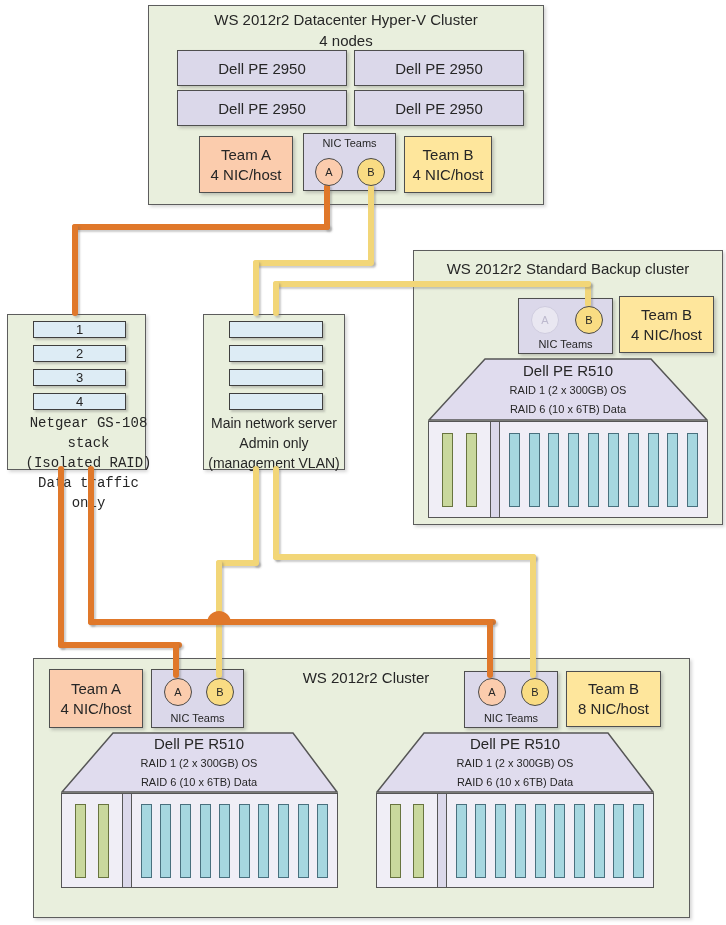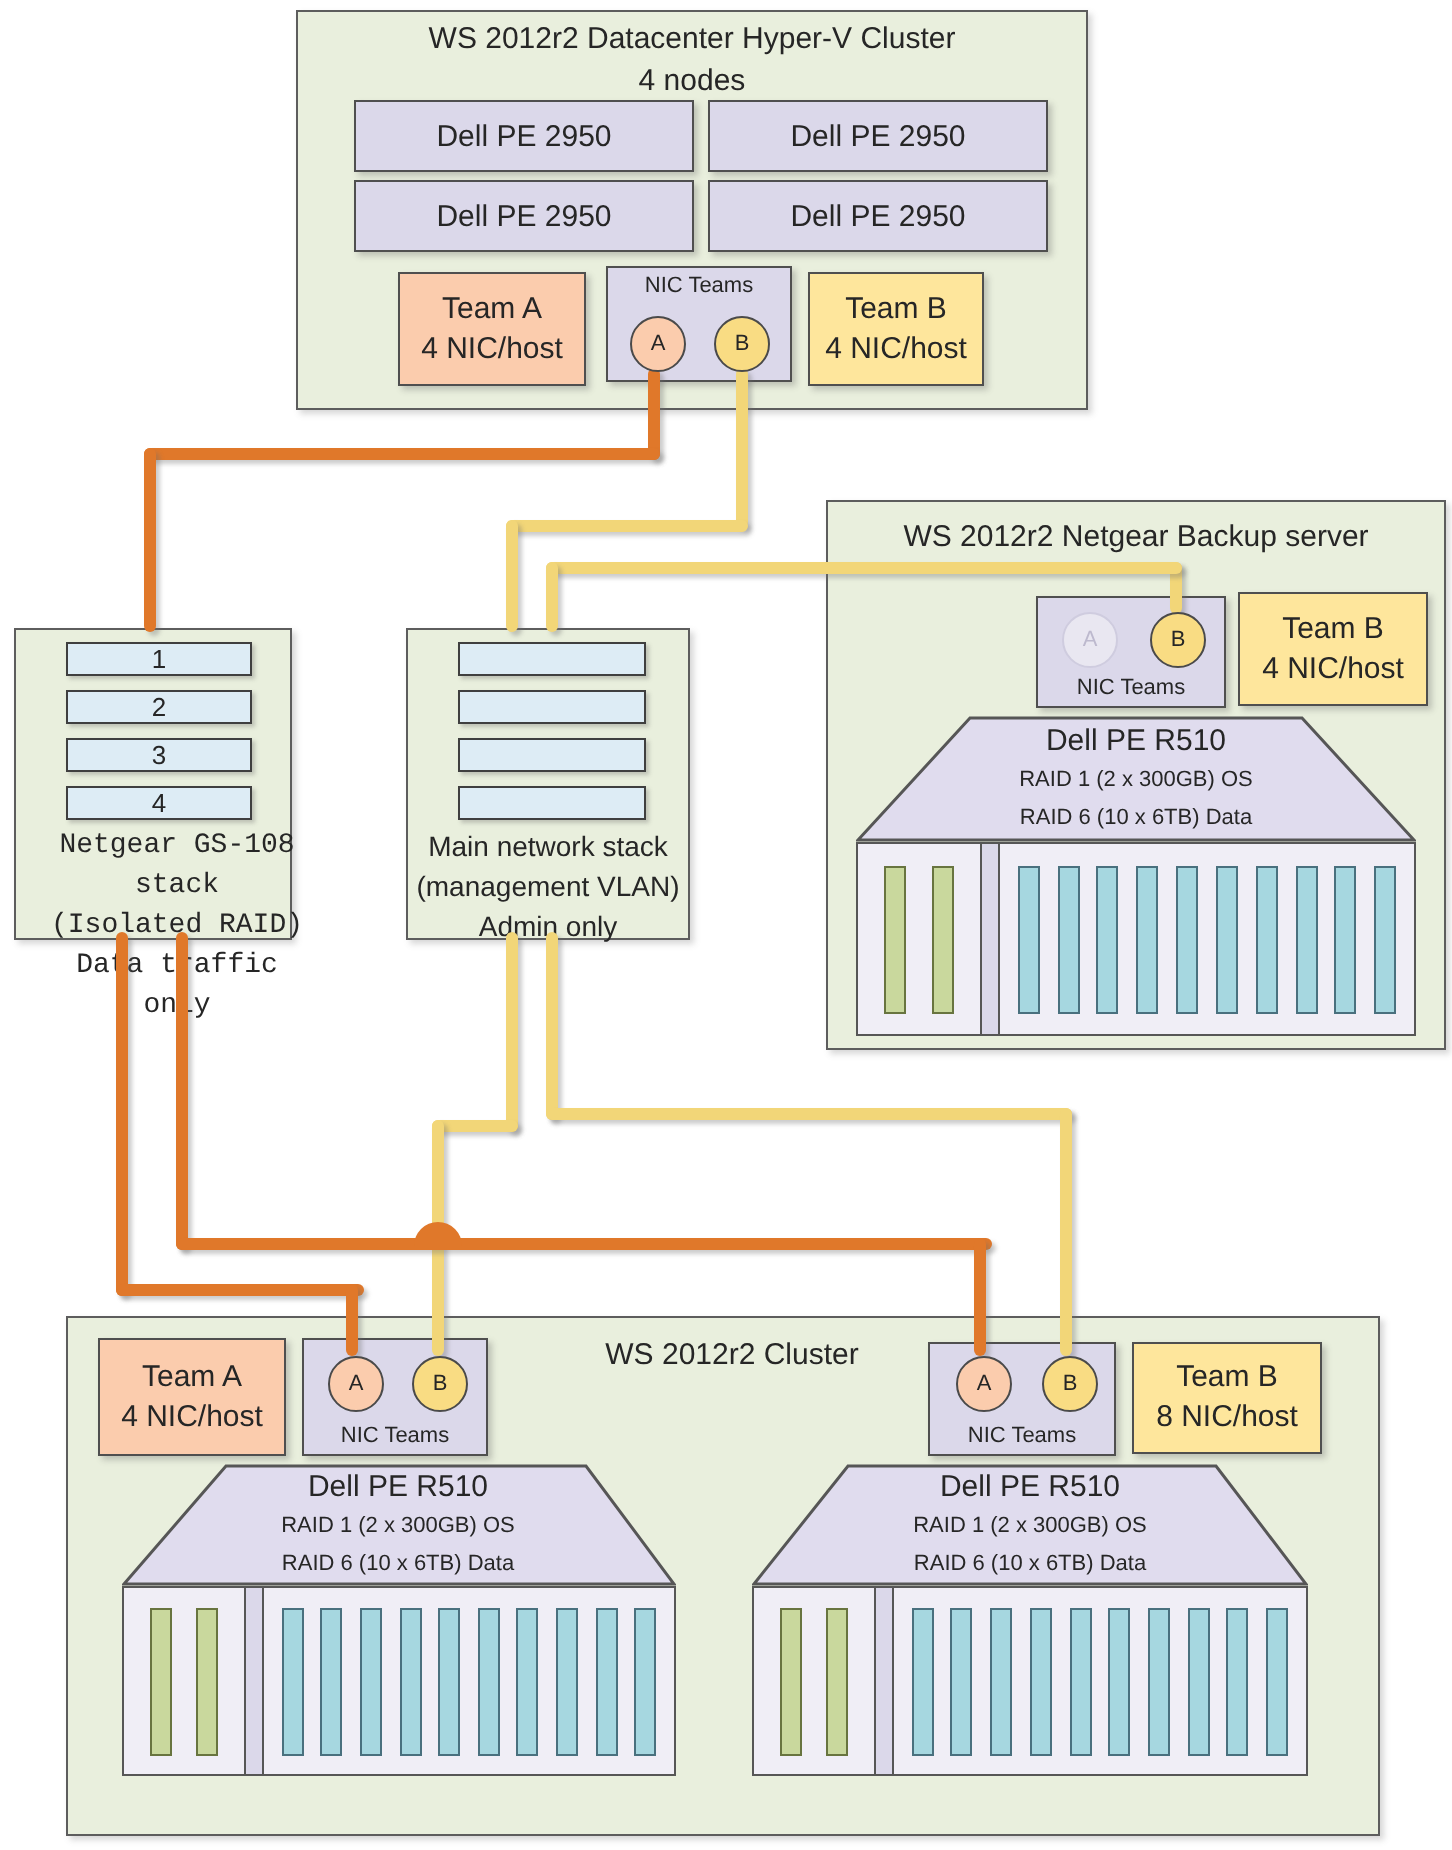--- a/index.html
+++ b/index.html
@@ -88,28 +88,28 @@
       <div>Data traffic only</div>
     </div>
   </div>
 
   <div class="abs container" style="left:203px;top:314px;width:142px;height:156px;">
     <div class="abs port" style="left:25px;top:6px;width:94px;height:17px;"></div>
     <div class="abs port" style="left:25px;top:30px;width:94px;height:17px;"></div>
     <div class="abs port" style="left:25px;top:54px;width:94px;height:17px;"></div>
     <div class="abs port" style="left:25px;top:78px;width:94px;height:17px;"></div>
     <div class="abs caption" style="left:0;top:98px;">
-      <div>Main network stack</div>
+      <div>Main network server</div>
+      <div>Admin only</div>
       <div>(management VLAN)</div>
-      <div>Admin only</div>
     </div>
   </div>
 
   <div class="abs container" style="left:413px;top:250px;width:310px;height:275px;">
-    <div class="abs title" style="left:0;top:8px;width:100%;">WS 2012r2 Netgear Backup server</div>
+    <div class="abs title" style="left:0;top:8px;width:100%;">WS 2012r2 Standard Backup cluster</div>
     <div class="abs lavbox" style="left:104px;top:47px;width:95px;height:56px;">
       <div class="circle a faded" style="left:12px;top:7px;">A</div>
       <div class="circle b" style="left:56px;top:7px;">B</div>
       <div class="abs niclabel" style="left:0;bottom:3px;">NIC Teams</div>
     </div>
     <div class="abs yellowbox teambox" style="left:205px;top:45px;width:95px;height:57px;">
       <span>Team B</span>
       <span>4 NIC/host</span>
     </div>
 

